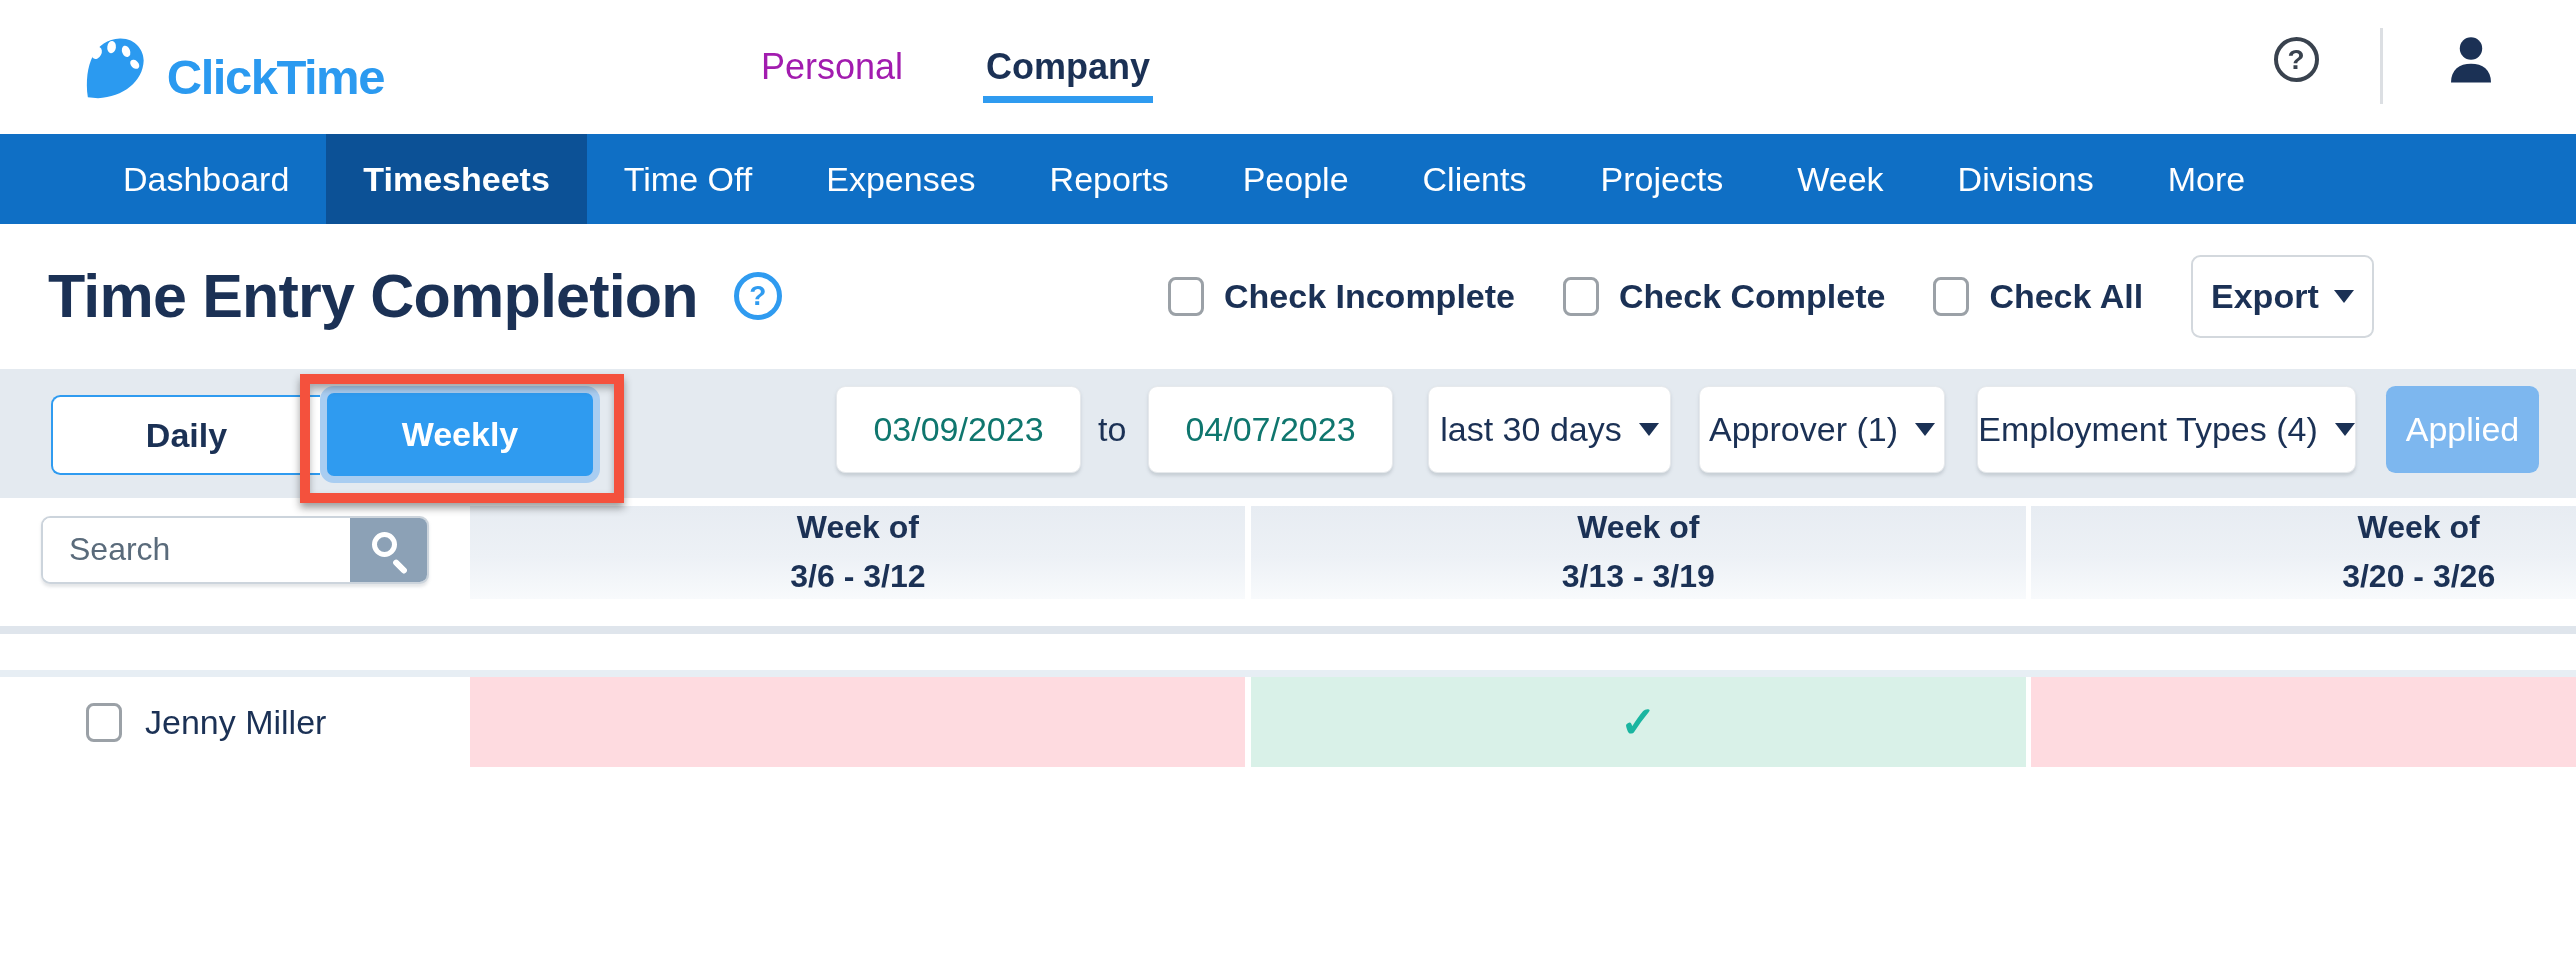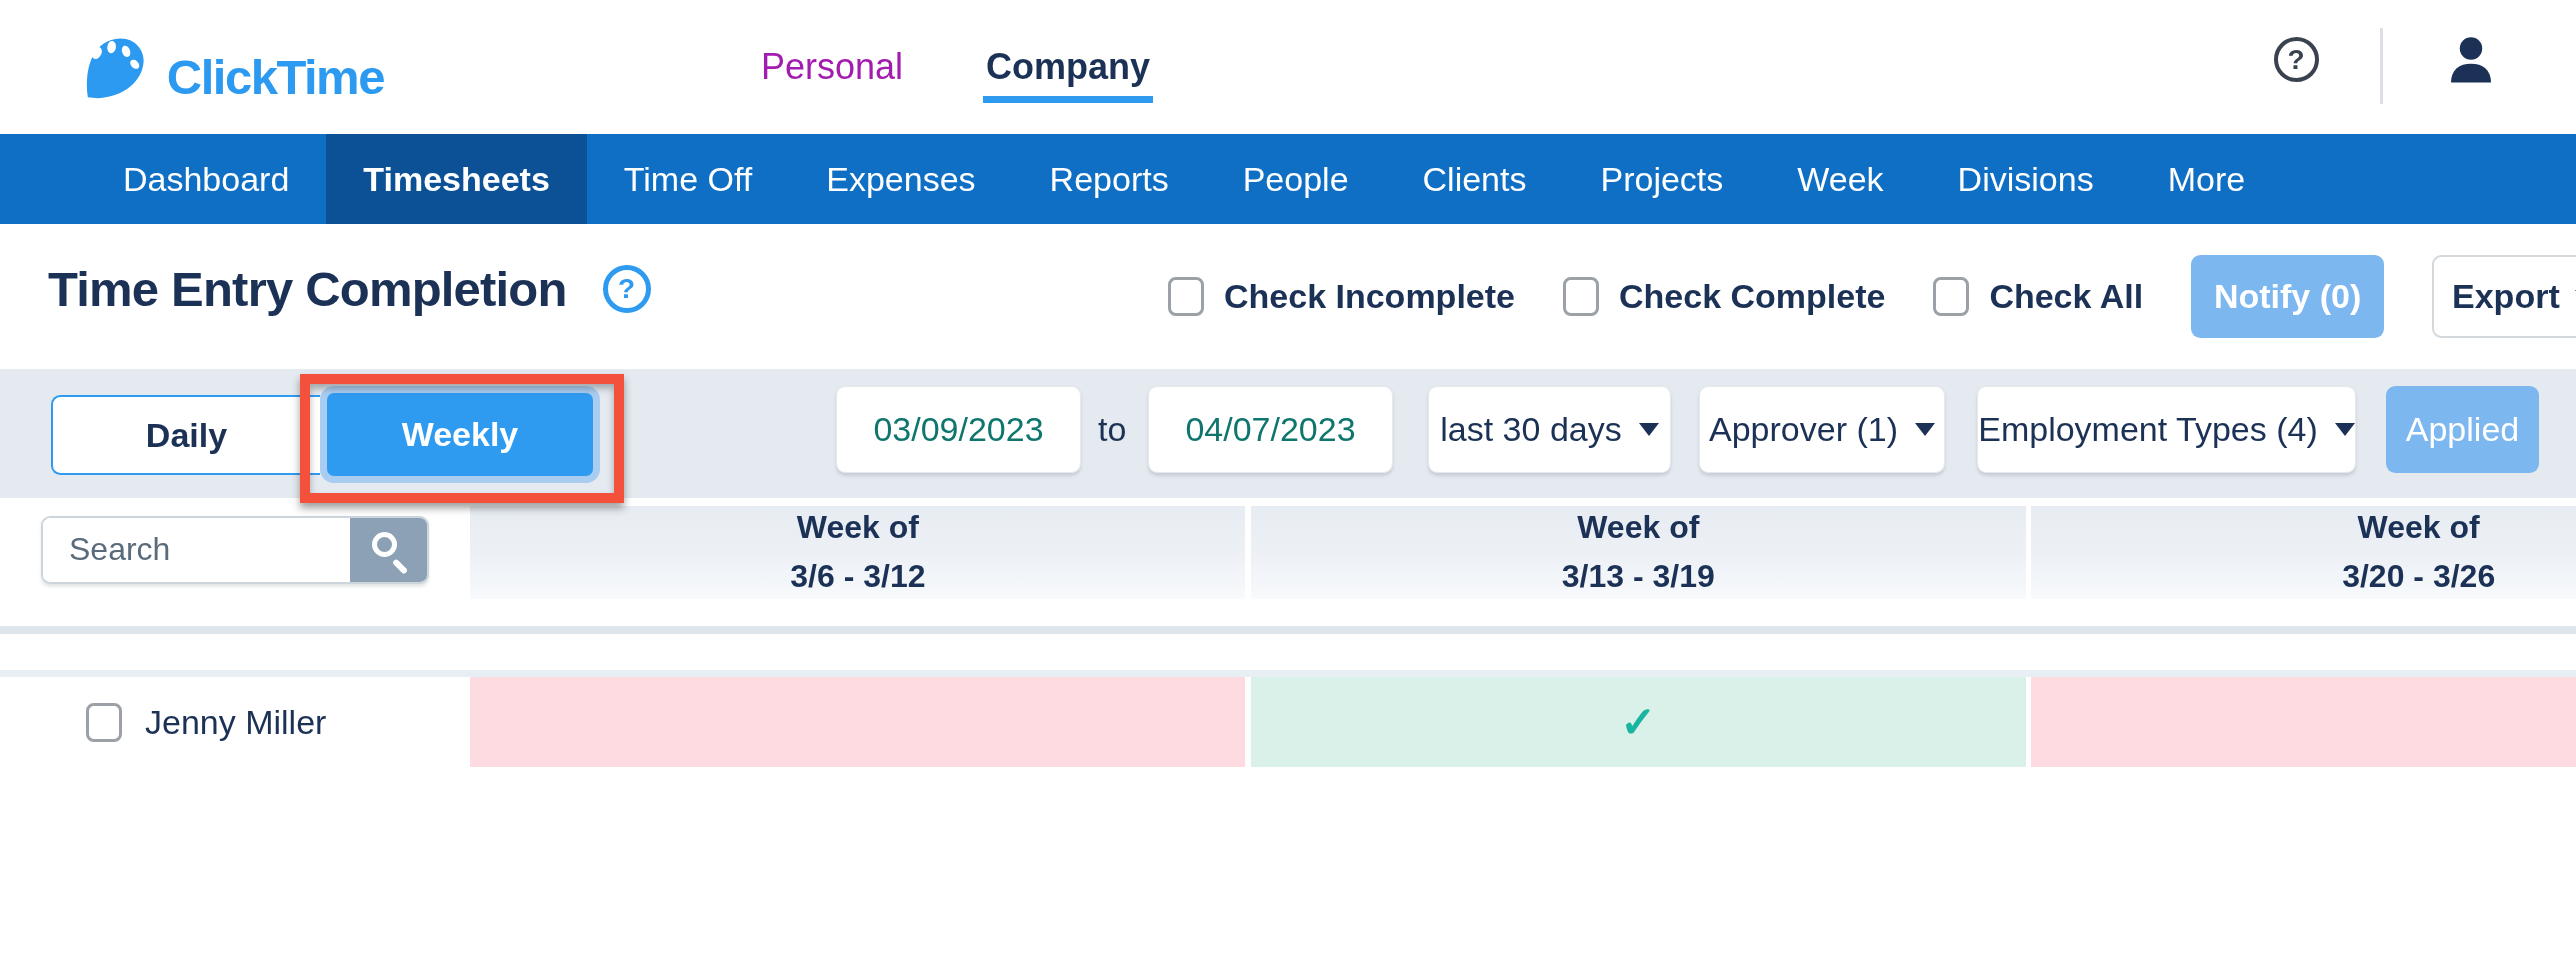--- a/index.html
+++ b/index.html
@@ -23,21 +23,21 @@
   .user-icon { position:absolute; left:195px; top:34px; cursor:pointer; }
 
   
   .mainnav { height:90px; background:#0f6fc5; display:flex; align-items:stretch; padding-left:86px; }
   .nav-item { display:flex; align-items:center; padding:0 37px; color:#fff; font-size:34px; cursor:pointer;text-align:center; }
   .nav-item.active { background:#0c5196; font-weight:700; }
 
   
   .pagehead { position:relative; height:145px; background:#fff; }
   .page-title-wrap { position:absolute; left:48px; top:37px; display:flex; align-items:center; gap:36px; }
-  .page-title { font-size:49px; font-weight:700; color:#1b3155; letter-spacing:-0.8px; }
+  .page-title { font-size:61px; font-weight:700; color:#1b3155; letter-spacing:-0.8px; }
   .title-help { width:48px; height:48px; border:5.4px solid #2f9bf0; border-radius:50%;
                 display:flex; align-items:center; justify-content:center;
                 font-size:28px; font-weight:700; color:#2f9bf0; cursor:pointer; }
   .pagehead-controls { position:absolute; left:1168px; top:0; height:145px; display:flex; align-items:center; gap:48px; }
   .check-group { display:flex; align-items:center; gap:20px; cursor:pointer; }
   .checkbox { width:36px; height:39px; background:#fff; border:3.9px solid #9ba1a7; border-radius:7.7px; }
   .check-label { font-size:34px; font-weight:600; color:#1b3155; white-space:nowrap; }
   .btn-notify { width:193px; height:83px; background:#7db7ef; border:none; border-radius:9.3px;
                 color:#fff; font-size:34px; font-weight:600; font-family:inherit; cursor:pointer; }
   .btn-export { width:183px; height:83px; background:#fff; border:2.3px solid #d3d8dd; border-radius:9.3px;
@@ -164,21 +164,20 @@
       <span class="check-label">Check Incomplete</span>
     </label>
     <label class="check-group">
       <span class="checkbox"></span>
       <span class="check-label">Check Complete</span>
     </label>
     <label class="check-group">
       <span class="checkbox"></span>
       <span class="check-label">Check All</span>
     </label>
-    <button class="btn-notify">Notify (0)</button>
     <button class="btn-export">
       <span>Export</span>
       <span class="caret-down"></span>
     </button>
   </div>
 </section>
 
 <section class="filterbar">
   <button class="btn-daily">Daily</button>
   <button class="btn-weekly">Weekly</button>

